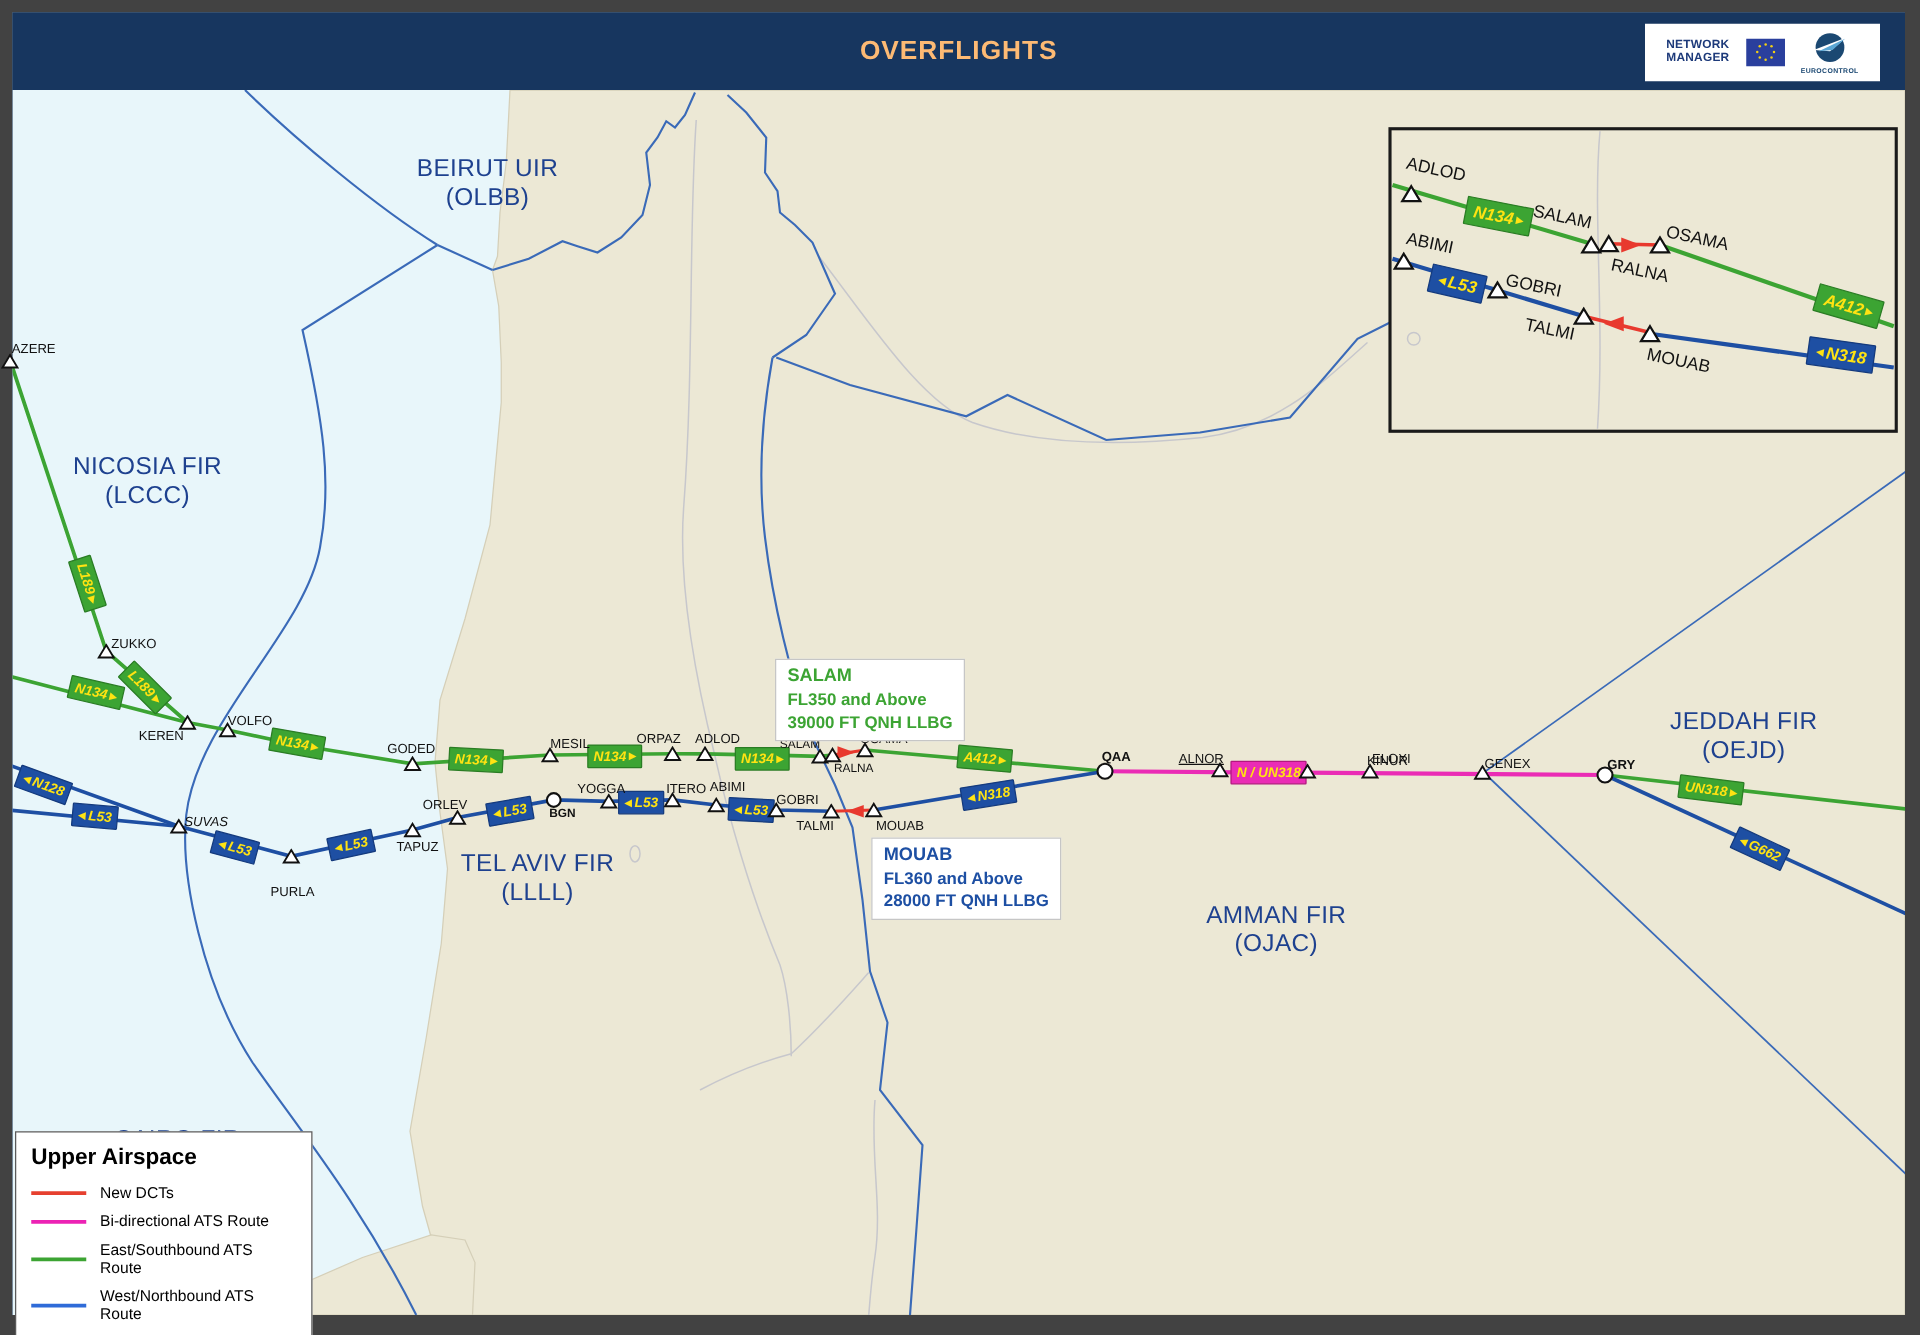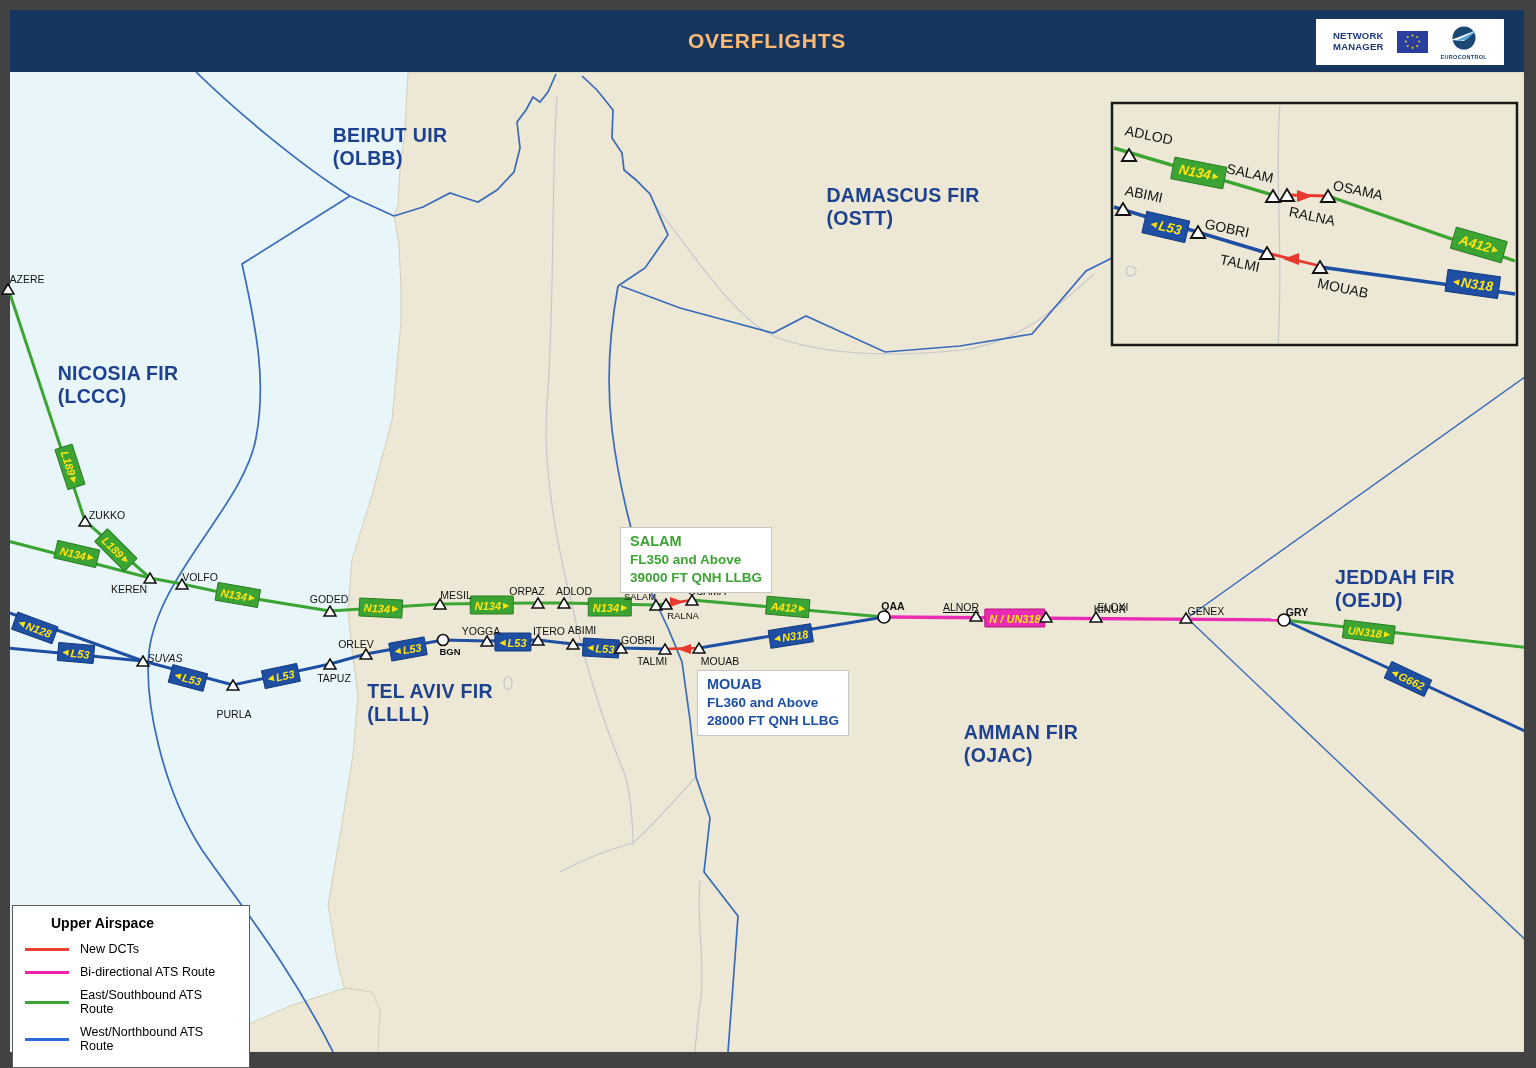--- a/index.html
+++ b/index.html
@@ -11,41 +11,41 @@
   .hdr-title{color:#fdba74;font-size:21px;font-weight:bold;letter-spacing:.8px;}
   .logo-box{position:absolute;right:20px;top:9px;width:180px;height:46px;background:#fff;display:flex;align-items:center;justify-content:space-evenly;padding:0 4px;}
   .nm-text{color:#1d3a7a;font-size:9.5px;font-weight:bold;line-height:1.15;letter-spacing:.2px;}
   .eu-flag{width:31px;height:22px;background:#2a3f9d;position:relative;}
   .ec-logo{display:flex;flex-direction:column;align-items:center;gap:1px;}
   .ec-text{color:#1b4872;font-size:5.5px;font-weight:bold;letter-spacing:.3px;}
   
   svg.map{position:absolute;left:10px;top:72px;z-index:1;}
   
   .layer{position:absolute;left:0;top:0;width:100%;height:100%;pointer-events:none;}
-  .fir{position:absolute;transform:translate(-50%,-50%);color:#1e418f;font-weight:bold;font-size:19.5px;
-       line-height:1.18;text-align:left;white-space:nowrap;z-index:2;letter-spacing:.3px;}
+  .fir{position:absolute;transform:translate(-50%,-50%);color:#1e418f;font-weight:normal;font-size:19.5px;
+       line-height:1.18;text-align:center;white-space:nowrap;z-index:2;letter-spacing:.3px;}
   .wp-sym{position:absolute;transform:translate(-50%,-50%);z-index:4;line-height:0;}
   .wp-label{position:absolute;transform:translate(-50%,-50%);font-size:10.5px;color:#111;white-space:nowrap;z-index:4;}
   .badge{position:absolute;display:inline-flex;align-items:center;gap:2px;height:17px;padding:0 4px;
          font-style:italic;font-weight:bold;font-size:11px;color:#ffe312;white-space:nowrap;z-index:3;border-radius:1px;}
   .badge .arr{font-size:8px;font-style:normal;line-height:0;}
   .badge.green{background:#3ca433;border:1px solid #2a7c24;}
   .badge.blue{background:#1e4fa3;border:1px solid #143a7d;}
   .badge.magenta{background:#ea2cb5;border:1px solid #b2187f;}
   .badge.big{height:21px;font-size:13.5px;padding:0 6px;}
   .callout{position:absolute;background:#fff;border:1px solid #c6c6c6;padding:4px 9px 5px 9px;z-index:6;
            font-weight:bold;line-height:1.32;white-space:nowrap;}
   .callout .c1{font-size:14.5px;}
   .callout .c2{font-size:13.5px;}
   .callout.green{color:#3ca433;}
   .callout.blue{color:#1d4fa3;}
   
   .legend{position:absolute;left:12px;top:905px;width:238px;background:#fff;border:1.5px solid #5a5a5a;
           z-index:8;padding:9px 12px 14px 12px;box-sizing:border-box;}
-  .legend-title{font-size:14px;font-weight:bold;color:#000;margin-bottom:11px;margin-left:26px;}
+  .legend-title{font-size:18px;font-weight:bold;color:#000;margin-bottom:11px;}
   .legend-row{display:flex;align-items:center;margin-top:9px;}
   .legend-swatch{width:44px;height:3px;margin-right:11px;flex:0 0 auto;}
   .legend-label{font-size:12.5px;color:#000;}
 </style>
 </head>
 <body>
 
 <div class="stage">
   <div class="window"></div>
 
@@ -121,21 +121,20 @@
       <path d="M1320,267 L1515,294" stroke="#1e4fa3" stroke-width="3.4" fill="none"></path>
       <path d="M1287,195 L1328,196" stroke="#e8392e" stroke-width="2.8" fill="none"></path>
       <path d="M1267,253 L1320,266" stroke="#e8392e" stroke-width="2.8" fill="none"></path>
       <polygon points="1297,190 1313,196 1297,202" fill="#e8392e"></polygon>
       <polygon points="1299,253 1283,259 1299,265" fill="#e8392e"></polygon>
     </g>
   </svg>
 
   <div class="layer" id="fir-layer">
       <div class="fir" style="left:390px;top:147px">BEIRUT UIR<br>(OLBB)</div>
-      <div class="fir" style="left:903px;top:207px">DAMASCUS FIR<br>(OSTT)</div>
       <div class="fir" style="left:118px;top:385px">NICOSIA FIR<br>(LCCC)</div>
       <div class="fir" style="left:430px;top:703px">TEL AVIV FIR<br>(LLLL)</div>
       <div class="fir" style="left:1021px;top:744px">AMMAN FIR<br>(OJAC)</div>
       <div class="fir" style="left:1395px;top:589px">JEDDAH FIR<br>(OEJD)</div>
       <div class="fir" style="left:142px;top:912px">CAIRO FIR</div>
     </div>
 
   <div class="layer" id="badge-layer">
       <div class="badge green" style="left:70px;top:467px;transform:translate(-50%,-50%) rotate(72deg);">
         <span>L189</span>

